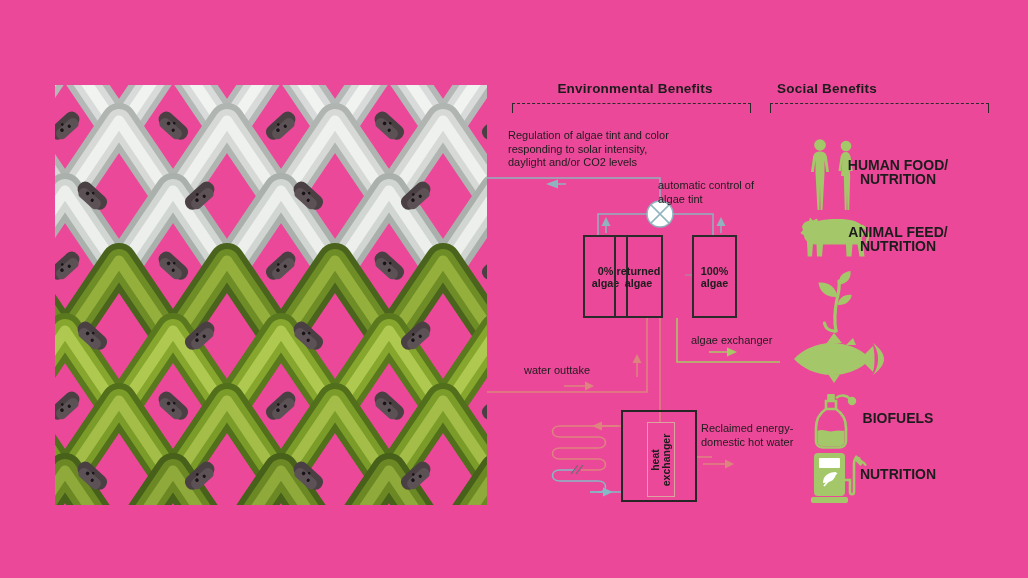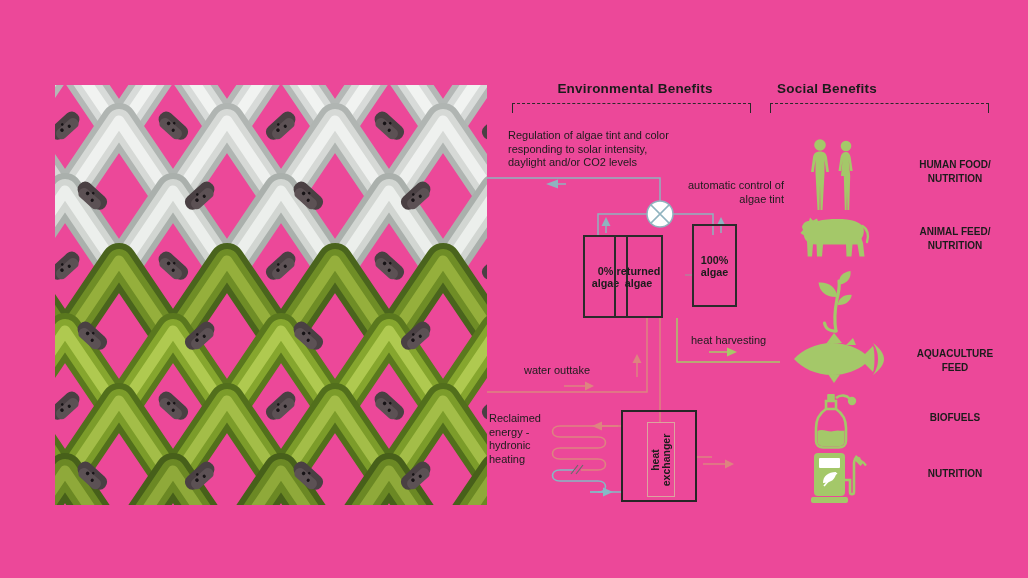--- a/index.html
+++ b/index.html
@@ -4,33 +4,33 @@
 <style>
   html,body{margin:0;padding:0;background:#ffffff;}
   .stage{position:relative;width:1028px;height:578px;background:#ec4899;overflow:hidden;
          font-family:Liberation Sans, sans-serif;color:#1c1c1c;}
   .abs{position:absolute;}
   svg{display:block;}
   .hdr{position:absolute;font-size:13.5px;font-weight:bold;text-align:center;letter-spacing:.2px;}
   .bracket{position:absolute;height:9px;border-top:1.6px dashed #2a2a2a;
            border-left:1.6px solid #2a2a2a;border-right:1.6px solid #2a2a2a;}
   .note{position:absolute;font-size:11px;line-height:13.5px;white-space:pre-line;}
-  .center{text-align:right;}
+  .center{text-align:left;}
   .tank{position:absolute;box-sizing:border-box;border:2px solid #2b2b2b;background:transparent;
         display:flex;align-items:center;justify-content:center;
         font-size:10.8px;font-weight:bold;text-align:center;line-height:12px;white-space:pre-line;}
   .hx-outer{position:absolute;left:621px;top:410px;width:76px;height:92px;box-sizing:border-box;
             border:2px solid #262626;}
   .hx-inner{position:absolute;left:647px;top:422px;width:28px;height:75px;box-sizing:border-box;
             border:1px solid #dca49f;}
   .hx-label{position:absolute;left:50%;top:50%;width:75px;height:28px;
             transform:translate(-50%,-50%) rotate(-90deg);
             display:flex;align-items:center;justify-content:center;
             font-size:10.5px;font-weight:bold;line-height:11px;white-space:pre-line;text-align:center;}
-  .soc-label{position:absolute;left:903px;width:104px;font-size:10px;font-weight:bold;
+  .soc-label{position:absolute;left:846px;width:104px;font-size:14px;font-weight:bold;
              text-align:center;line-height:14px;white-space:pre-line;}
   .flow{position:absolute;left:0;top:0;pointer-events:none;}
   .photo{position:absolute;left:55px;top:85px;}
 </style>
 </head>
 <body>
 
 <div class="stage">
 
   <svg id="lattice" class="photo" width="432" height="420" viewBox="0 0 432 420">
@@ -330,35 +330,33 @@
       <polygon points="737,352 727,347.5 727,356.5" fill="#a8c868"></polygon>
     </g>
   </svg>
 
   <div class="note" style="left:508px;top:129px;width:195px">Regulation of algae tint and color
 responding to solar intensity,
 daylight and/or CO2 levels</div>
   <div class="note center" style="left:658px;top:179px;width:126px">automatic control of
 algae tint</div>
   <div class="note" style="left:524px;top:364px;width:90px">water outtake</div>
-  <div class="note" style="left:691px;top:334px;width:100px">heat harvesting</div>
-  <div class="note" style="left:489px;top:412px;width:70px">Reclaimed
-energy -
-hydronic
-heating</div>
+  <div class="note" style="left:691px;top:334px;width:100px">algae exchanger</div>
+  <div class="note" style="left:701px;top:422px;width:110px">Reclaimed energy-
+domestic hot water</div>
 
   <div class="tank" style="left:583px;top:235px;width:45px;height:83px">
     <span>0%
 algae</span>
   </div>
   <div class="tank" style="left:614px;top:235px;width:49px;height:83px">
     <span>returned
 algae</span>
   </div>
-  <div class="tank" style="left:692px;top:224px;width:45px;height:83px">
+  <div class="tank" style="left:692px;top:235px;width:45px;height:83px">
     <span>100%
 algae</span>
   </div>
 
   <div class="hx-outer"></div>
   <div class="hx-inner">
     <div class="hx-label">heat
 exchanger</div>
   </div>
 
@@ -409,17 +407,15 @@
     <rect x="0" y="47" width="37" height="6" rx="2" fill="#a4c869"></rect>
     <path d="M34,30 L39,30 L39,42 C39,45 43,45 43,42 L43,13 C43,9 46,7 49,9" stroke="#a4c869" stroke-width="2.6" fill="none"></path>
     <path d="M45,5 L53,12 L49.5,16 L42.5,9 Z" fill="#a4c869"></path>
     <path d="M52,12 L55,15.5" stroke="#a4c869" stroke-width="2.2"></path>
   </svg>
 
   <div class="soc-label" style="top:158px">HUMAN FOOD/
 NUTRITION</div>
   <div class="soc-label" style="top:225px">ANIMAL FEED/
 NUTRITION</div>
-  <div class="soc-label" style="top:347px">AQUACULTURE
-FEED</div>
   <div class="soc-label" style="top:411px">BIOFUELS</div>
   <div class="soc-label" style="top:467px">NUTRITION</div>
 </div>
 
 </body></html>

